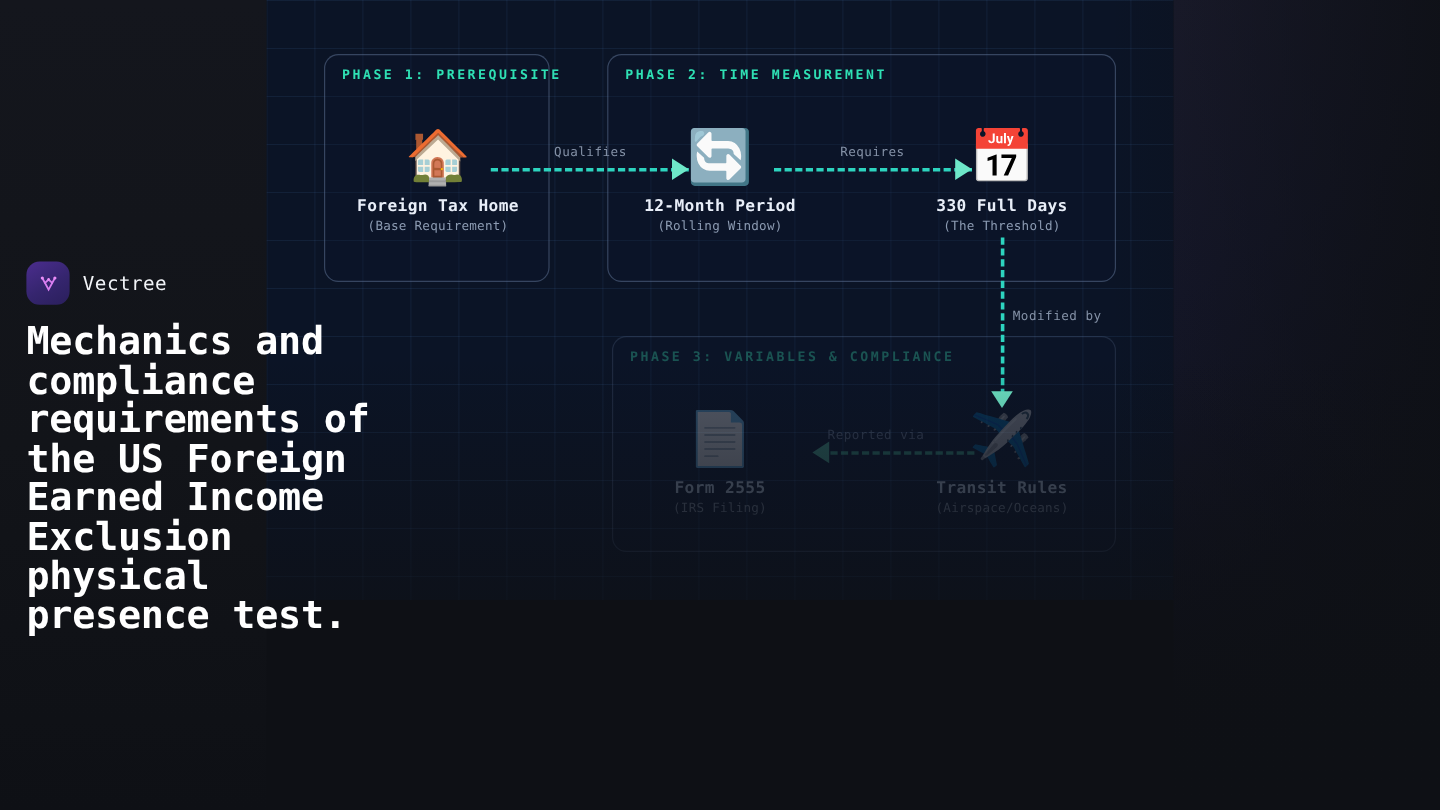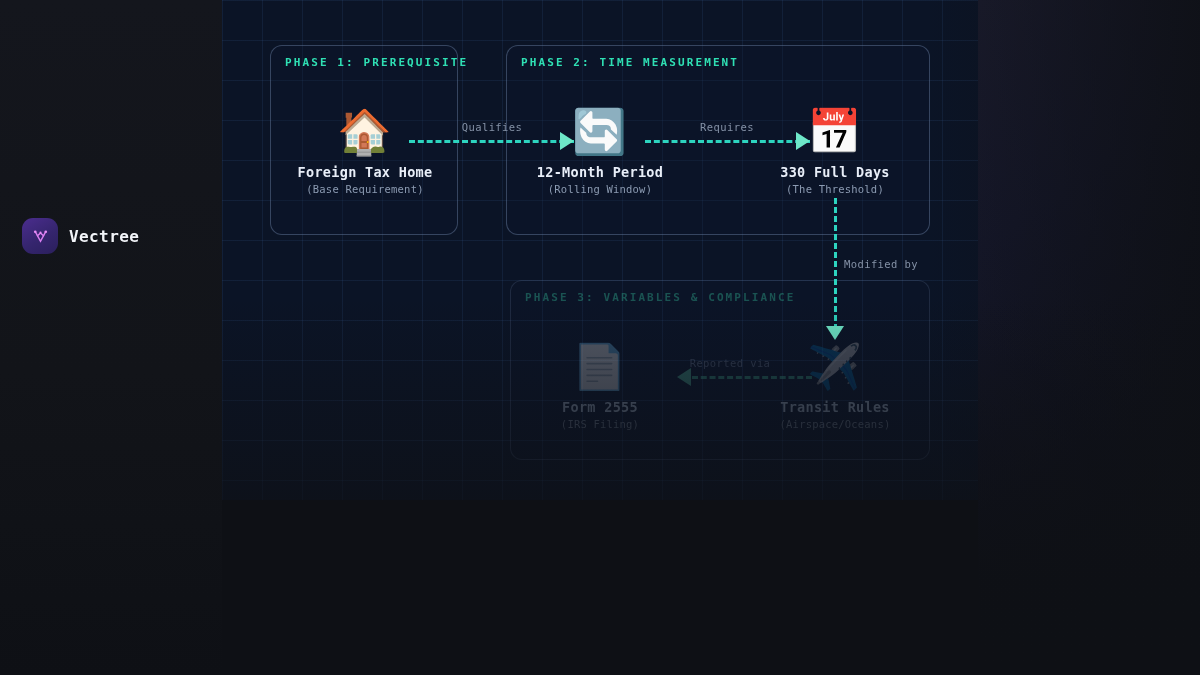--- a/index.html
+++ b/index.html
@@ -166,21 +166,21 @@
   }
   #brand-mark {
     width: 36px; height: 36px;
     border-radius: 11px;
     background: linear-gradient(150deg, #4b2d8e 0%, #35256e 55%, #2a1f5c 100%);
     display: flex; align-items: center; justify-content: center;
     flex: 0 0 auto;
   }
   #brand-name {
     font-size: 16px;
-    font-weight: 700;
+    font-weight: 400;
     color: #f2f4f8;
     letter-spacing: 0.4px;
   }
   #headline {
     font-size: 32px;
     font-weight: 700;
     line-height: 32.6px;
     color: #ffffff;
     letter-spacing: -0.2px;
     width: 290px;
@@ -288,18 +288,19 @@
               <path d="M8.6 11.2 L12 8.0 L15.4 11.2"></path>
             </g>
             <circle cx="6" cy="6.5" r="1.5" fill="#e98df7"></circle>
             <circle cx="18" cy="6.5" r="1.5" fill="#e98df7"></circle>
             <circle cx="12" cy="7.6" r="1.2" fill="#e98df7"></circle>
           </svg>
         </div>
         <div id="brand-name">Vectree</div>
       </div>
 
+      <div id="headline">Mechanics and compliance requirements of the US Foreign Earned Income Exclusion physical presence test.</div>
 
     </div>
   </div>
 
 
 </div>
 
 </body></html>

